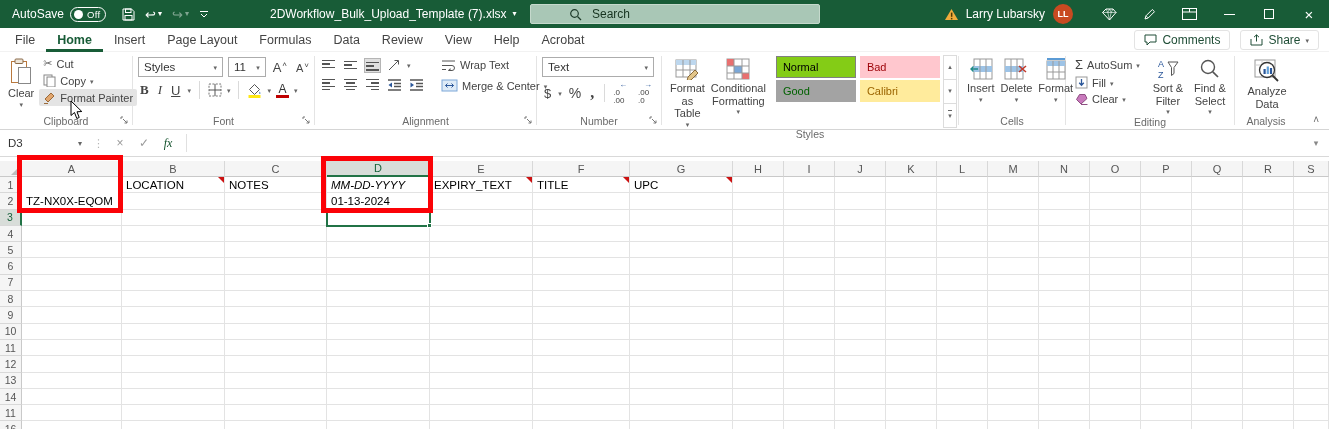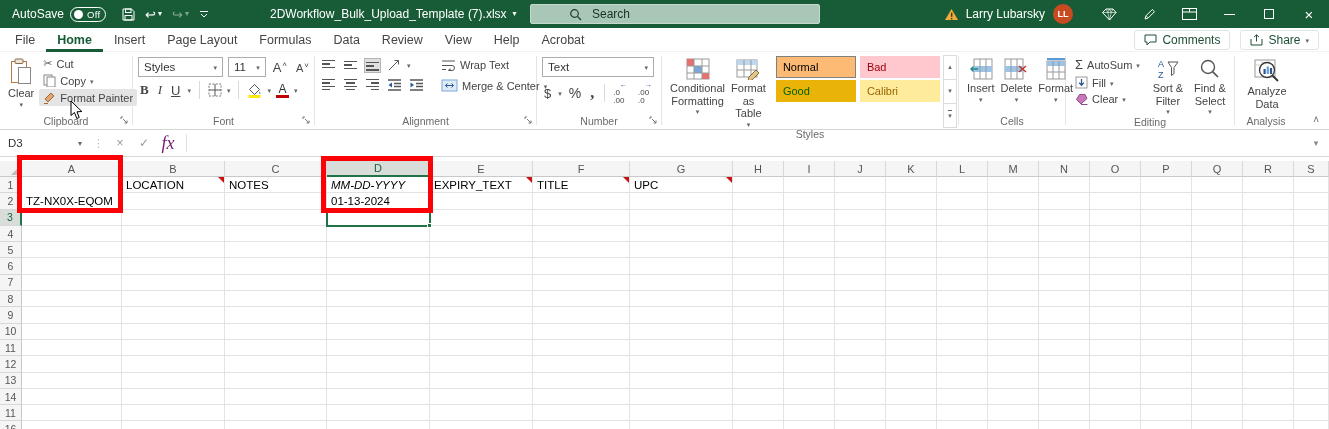--- a/index.html
+++ b/index.html
@@ -81,21 +81,21 @@
   .rail .more i{display:block;border-top:1px solid #666;padding-top:1px;font-style:normal}
   
   .collapse{position:absolute;right:10px;bottom:4px;color:#666;font-size:10px}
 
   
   .fbar{height:27px;border-bottom:1px solid #D9D9D9;display:flex;align-items:center;position:relative}
   .namebox{width:88px;height:20px;display:flex;align-items:center;justify-content:space-between;padding:0 7px;font-size:11.5px;color:#333;margin-left:1px}
   .nb-caret{font-size:8px;color:#666}
   .fdots{color:#B5B5B5;font-size:11px;margin:0 4px}
   .fbtn{width:24px;display:flex;justify-content:center;font-size:12px;color:#9B9B9B}
-  .fx{font-family:"Liberation Serif",serif;font-style:italic;color:#701a75;font-size:18px}
+  .fx{font-family:"Liberation Serif",serif;font-style:italic;color:#14532d;font-size:12px}
   .fsep{width:1px;height:18px;background:#E0E0E0;margin:0 6px}
   .finput{flex:1;height:100%}
   .fexpand{width:26px;display:flex;justify-content:center;color:#888;font-size:9px}
 
   
   .gridwrap{padding-top:4px;position:relative}
   .chrow{display:flex;height:16px}
   .corner{width:22px;background:#F3F3F3;border-right:1px solid #C9C9C9;border-bottom:1px solid #C9C9C9;position:relative}
   .corner::after{content:"";position:absolute;right:1px;bottom:1px;border-left:9px solid transparent;border-bottom:9px solid #BDBDBD}
   .colh{flex:none;background:#F5F5F5;border-right:1px solid #D8D8D8;border-bottom:1px solid #C9C9C9;font-size:11px;color:#555;display:flex;align-items:center;justify-content:center}
@@ -476,51 +476,51 @@
     <span class="launcher">
         <svg width="9" height="9">
           <path d="M1 3 V1 h2 M3 3 l4 4 M7 4.5 V7 H4.5" fill="none" stroke="#777"></path>
         </svg>
       </span>
   </div>
   <div class="gsep"></div>
 
   <div class="group g-styles">
     <div class="gc">
+      <div class="bigbtn" style="width:52px">
+        <svg width="24" height="22">
+            <rect x="1" y="2" width="20" height="17" fill="#fff" stroke="#999"></rect>
+            <rect x="1" y="2" width="20" height="5" fill="#BDD7EE"></rect>
+            <line x1="8" y1="2" x2="8" y2="19" stroke="#999"></line>
+            <line x1="15" y1="2" x2="15" y2="19" stroke="#999"></line>
+            <line x1="1" y1="12" x2="21" y2="12" stroke="#999"></line>
+            <path d="M13 19 l7-7 3 3 -7 7 -4 1 z" fill="#E2C58A" stroke="#8A6A3A"></path>
+          </svg>
+        <span class="cap">Format as Table</span>
+        <span class="caret">▾</span>
+      </div>
       <div class="bigbtn" style="width:64px">
         <svg width="24" height="22">
             <rect x="1" y="1" width="22" height="20" fill="#fff" stroke="#999"></rect>
             <rect x="1" y="1" width="7" height="7" fill="#E87070"></rect>
             <rect x="8" y="8" width="8" height="7" fill="#7BA7D7"></rect>
             <rect x="16" y="15" width="7" height="6" fill="#E87070"></rect>
             <line x1="8" y1="1" x2="8" y2="21" stroke="#999"></line>
             <line x1="16" y1="1" x2="16" y2="21" stroke="#999"></line>
             <line x1="1" y1="8" x2="23" y2="8" stroke="#999"></line>
             <line x1="1" y1="15" x2="23" y2="15" stroke="#999"></line>
           </svg>
         <span class="cap">Conditional Formatting</span>
         <span class="caret">▾</span>
       </div>
-      <div class="bigbtn" style="width:52px">
-        <svg width="24" height="22">
-            <rect x="1" y="2" width="20" height="17" fill="#fff" stroke="#999"></rect>
-            <rect x="1" y="2" width="20" height="5" fill="#BDD7EE"></rect>
-            <line x1="8" y1="2" x2="8" y2="19" stroke="#999"></line>
-            <line x1="15" y1="2" x2="15" y2="19" stroke="#999"></line>
-            <line x1="1" y1="12" x2="21" y2="12" stroke="#999"></line>
-            <path d="M13 19 l7-7 3 3 -7 7 -4 1 z" fill="#E2C58A" stroke="#8A6A3A"></path>
-          </svg>
-        <span class="cap">Format as Table</span>
-        <span class="caret">▾</span>
-      </div>
       <div class="gallery">
         <div class="chips">
-            <div class="chip sel" style="background: #fdba74; color: rgb(0, 0, 0);">Normal</div>
+            <div class="chip sel" style="background: #84cc16; color: rgb(0, 0, 0);">Normal</div>
             <div class="chip" style="background: rgb(255, 199, 206); color: rgb(156, 0, 6);">Bad</div>
-            <div class="chip" style="background: #eab308; color: rgb(0, 97, 0);">Good</div>
+            <div class="chip" style="background: #a3a3a3; color: rgb(0, 97, 0);">Good</div>
             <div class="chip" style="background: rgb(255, 235, 156); color: rgb(156, 101, 0);">Calibri</div>
           </div>
         <div class="rail">
           <div>▴</div>
           <div>▾</div>
           <div class="more">
               <i>▾</i>
             </div>
         </div>
       </div>

